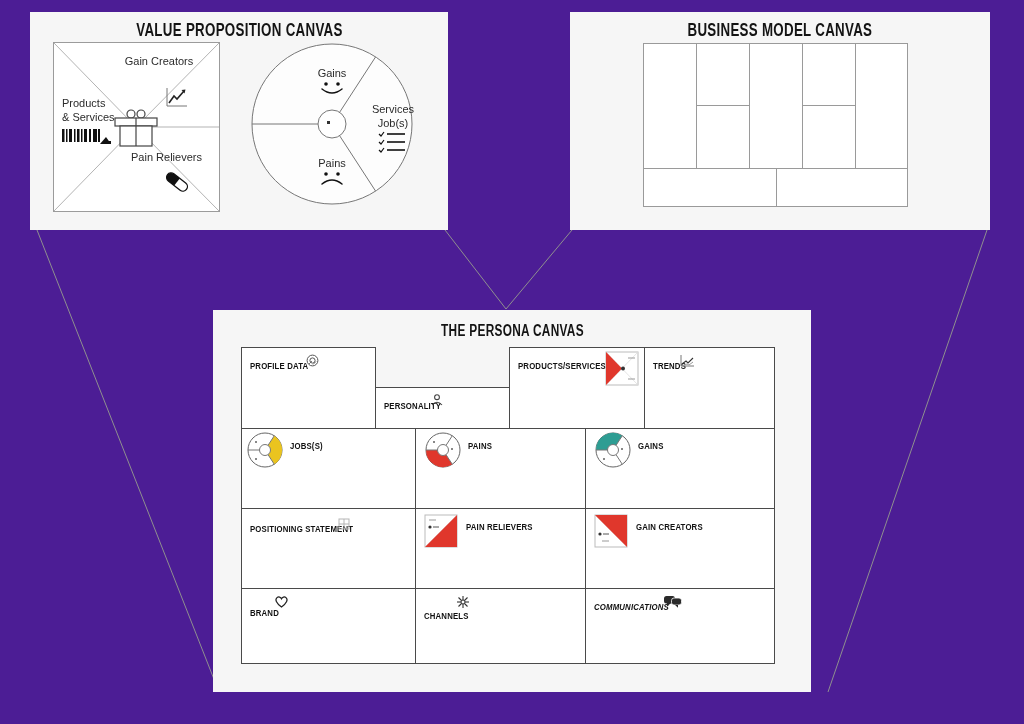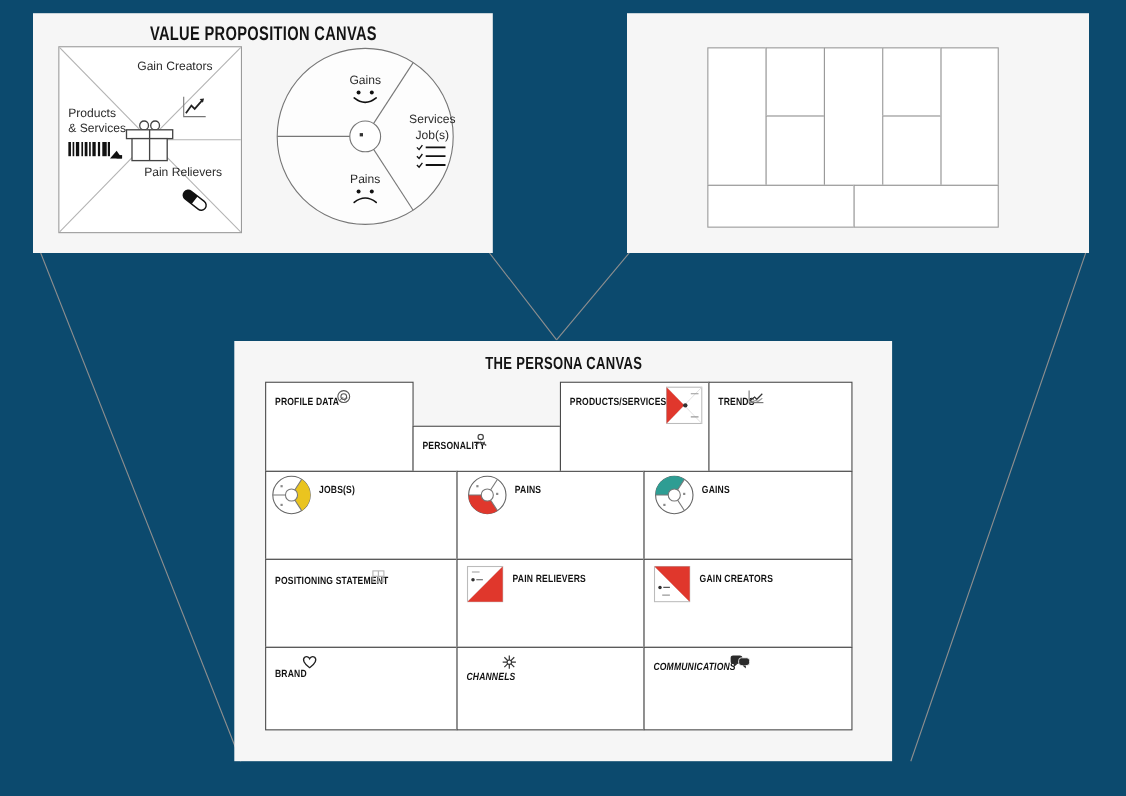--- a/index.html
+++ b/index.html
@@ -1,16 +1,16 @@
 <!DOCTYPE html>
 <html><head>
 <meta charset="utf-8">
 <style>
   html,body{margin:0;padding:0;background:#fff;}
-  .page{position:relative;width:1024px;height:724px;background:#0c4a6e;overflow:hidden;
+  .page{position:relative;width:1024px;height:724px;background:#4c1d95;overflow:hidden;
         font-family:"Liberation Sans",sans-serif;}
   .connectors{position:absolute;left:0;top:0;z-index:0;}
   .panel{position:absolute;background:#f6f6f6;z-index:1;}
   .panel-title{position:absolute;top:8px;left:0;width:100%;text-align:center;}
   .panel-title .cond{display:inline-block;font-weight:700;font-size:18px;color:#141414;
         letter-spacing:.4px;transform:scaleX(.74);white-space:nowrap;}
   .persona-title .cond{font-size:16px;}
   
   .vpc-square{position:absolute;left:23px;top:30px;width:165px;height:168px;background:#fff;border:1px solid #9b9b9b;}
   .vpc-lbl{position:absolute;font-size:11px;color:#2b2b2b;line-height:1.25;}
@@ -118,20 +118,23 @@
       <div class="vpc-lbl" style="left:42px;top:116px;width:80px;text-align:center;">Pains</div>
       <svg class="abs" style="left:69px;top:130px;" width="26" height="16">
         <circle cx="7" cy="3" r="1.8" fill="#111"></circle>
         <circle cx="19" cy="3" r="1.8" fill="#111"></circle>
         <path d="M3,13 Q13,5 23,13" fill="none" stroke="#111" stroke-width="1.5" stroke-linecap="round"></path>
       </svg>
     </div>
   </div>
 
   <div class="panel" style="left:570px;top:12px;width:420px;height:218px;">
+    <div class="panel-title">
+      <span class="cond">BUSINESS MODEL CANVAS</span>
+    </div>
     <div class="bmc-grid">
       <div class="bmc-cell" style="left:0;top:0;width:54px;height:126px;"></div>
       <div class="bmc-cell" style="left:53px;top:0;width:54px;height:63px;"></div>
       <div class="bmc-cell" style="left:53px;top:62px;width:54px;height:64px;"></div>
       <div class="bmc-cell" style="left:106px;top:0;width:54px;height:126px;"></div>
       <div class="bmc-cell" style="left:159px;top:0;width:54px;height:63px;"></div>
       <div class="bmc-cell" style="left:159px;top:62px;width:54px;height:64px;"></div>
       <div class="bmc-cell" style="left:212px;top:0;width:53px;height:126px;"></div>
       <div class="bmc-cell" style="left:0;top:125px;width:134px;height:39px;"></div>
       <div class="bmc-cell" style="left:133px;top:125px;width:132px;height:39px;"></div>
@@ -252,21 +255,21 @@
         <div class="p-lbl" style="left:50px;top:7px;"><span class="cond">GAIN CREATORS</span></div>
       </div>
 
       <div class="p-cell" style="left:0;top:241px;width:175px;height:76px;">
         <div class="p-lbl" style="left:8px;top:13px;"><span class="cond">BRAND</span></div>
         <svg class="abs" style="left:32px;top:6px;" width="15" height="13">
           <path d="M7.5,12 C2,8 .8,4.5 3,2.6 C4.6,1.3 6.7,2.2 7.5,3.8 C8.3,2.2 10.4,1.3 12,2.6 C14.2,4.5 13,8 7.5,12 Z" fill="none" stroke="#222" stroke-width="1.2"></path>
         </svg>
       </div>
       <div class="p-cell" style="left:174px;top:241px;width:171px;height:76px;">
-        <div class="p-lbl" style="left:8px;top:16px;font-style:italic;"><span class="cond">CHANNELS</span></div>
+        <div class="p-lbl" style="left:8px;top:16px;"><span class="cond">CHANNELS</span></div>
         <svg class="abs" style="left:40px;top:6px;" width="14" height="14">
           <line x1="7" y1="1" x2="7" y2="13" stroke="#333" stroke-width="1.1"></line>
           <line x1="1" y1="7" x2="13" y2="7" stroke="#333" stroke-width="1.1"></line>
           <line x1="2.5" y1="2.5" x2="11.5" y2="11.5" stroke="#333" stroke-width="1.1"></line>
           <line x1="11.5" y1="2.5" x2="2.5" y2="11.5" stroke="#333" stroke-width="1.1"></line>
           <circle cx="7" cy="7" r="2" fill="#fff" stroke="#333" stroke-width="1"></circle>
         </svg>
       </div>
       <div class="p-cell" style="left:344px;top:241px;width:190px;height:76px;">
         <div class="p-lbl" style="left:8px;top:7px;font-style:italic;"><span class="cond">COMMUNICATIONS</span></div>

